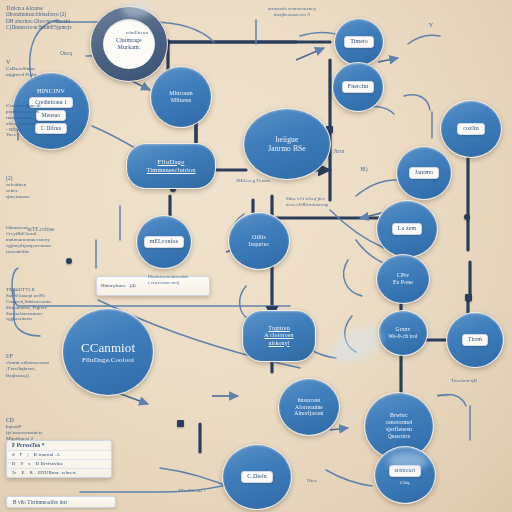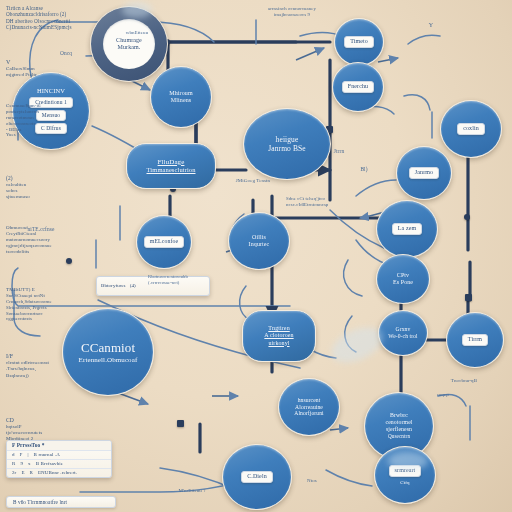--- a/index.html
+++ b/index.html
@@ -341,21 +341,21 @@
     <span class="pill t" style="font-size:5.8px">mELconfoe</span>
   </div>
 
   <div class="node ell" style="left:228px;top:212px;width:62px;height:58px">
     <span class="t lt" style="font-size:6px">Oillis</span>
     <span class="t lt" style="font-size:6px">Inqurtec</span>
   </div>
 
   <div class="node ell" style="left:62px;top:308px;width:92px;height:88px">
     <span class="t lt" style="font-size:13px">CCanmiot</span>
-    <span class="t lt" style="font-size:7px">Ertennell.Obmucoaf</span>
+    <span class="t lt" style="font-size:7px">FlluDage.Coolooi</span>
   </div>
 
   <div class="node rrect" style="left:242px;top:310px;width:74px;height:52px">
     <span class="t lt" style="font-size:6px">Tngtiren</span>
     <span class="t lt" style="font-size:6px">A clotoroen</span>
     <span class="t lt" style="font-size:6px">uirkonyl</span>
   </div>
 
   <div class="node ell" style="left:376px;top:254px;width:54px;height:50px">
     <span class="t lt" style="font-size:6px">CPtv</span>

